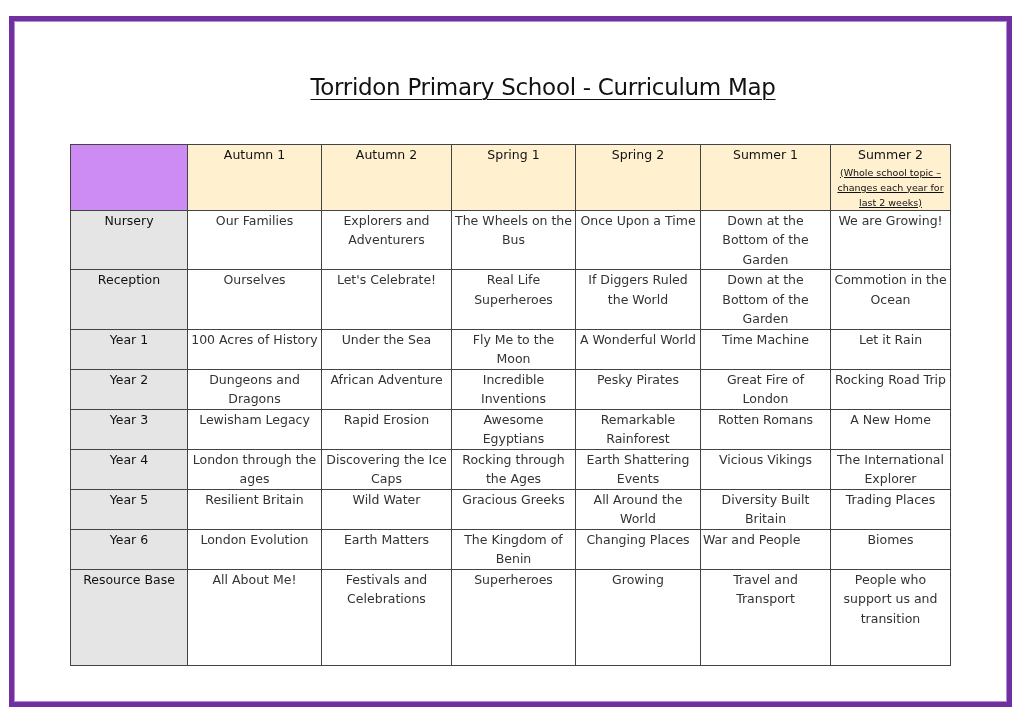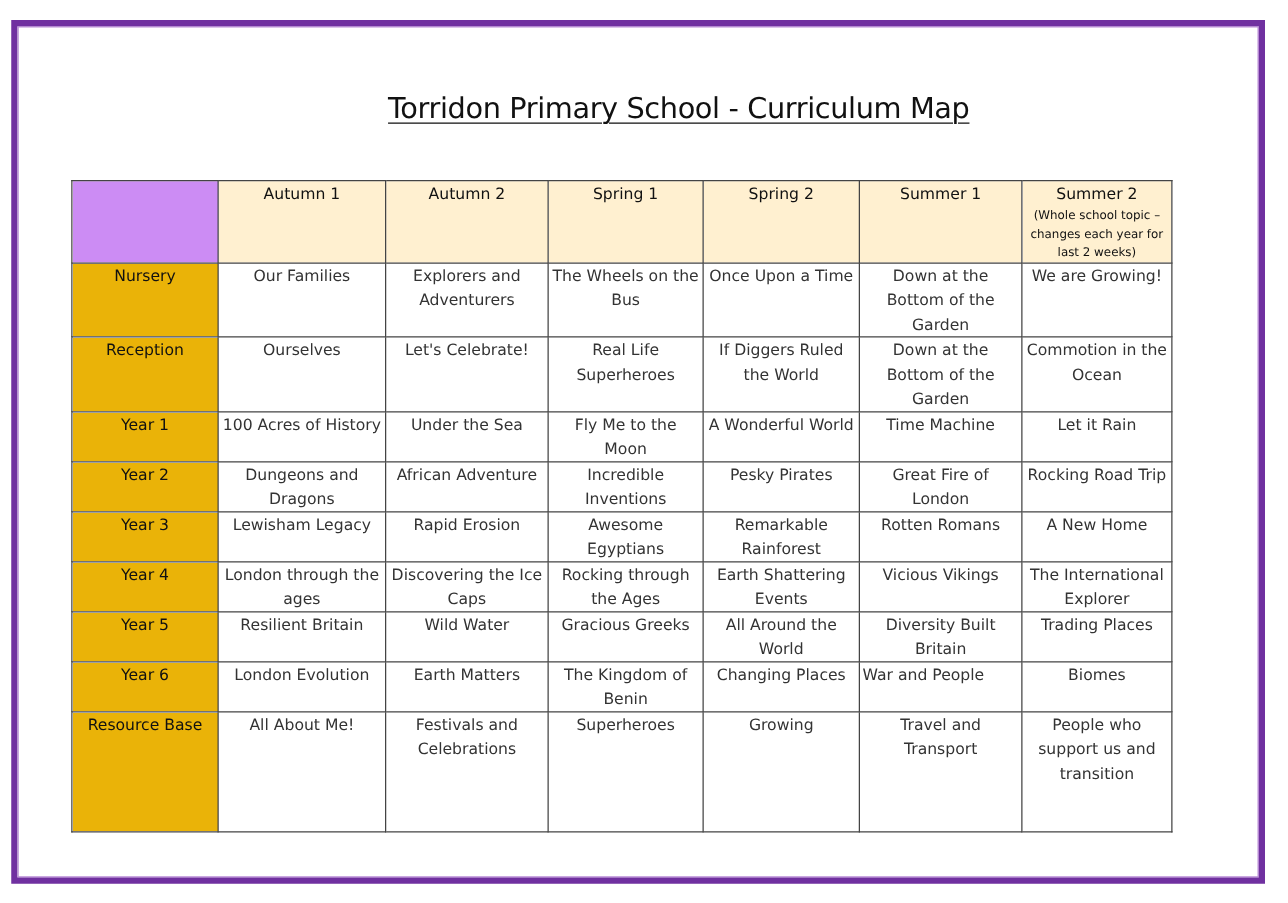--- a/index.html
+++ b/index.html
@@ -14,32 +14,32 @@
       box-shadow: inset 0 0 0 1px #b98ad8;
       background: #fff;
     }
     .title {
       position: absolute; left: 0; width: 1030px; top: 74px;
       text-align: center; font-size: 23px; color: #111;
       font-family: "DejaVu Sans", sans-serif; letter-spacing: -0.3px; margin-left: 28px;
     }
     .title span { text-decoration: underline; text-underline-offset: 4px; text-decoration-thickness: 1px; }
     table.map {
-      position: absolute; left: 57px; top: 144px;
+      position: absolute; left: 70px; top: 144px;
       border-collapse: collapse; table-layout: fixed;
       font-size: 12.5px; color: #333;
     }
     table.map td, table.map th {
       border: 1px solid #444; padding: 0 2px; vertical-align: top; text-align: center;
       line-height: 19.5px; font-weight: normal; overflow: hidden;
     }
     .corner { background: #cc8cf4; }
     .hdr { background: #fff0d0; color: #111; }
-    .hdr .note { display: block; font-size: 9.5px; line-height: 15px; color: #111; }
-    .rowlabel { background: #eab308; color: #111; }
+    .hdr .note { display: block; font-size: 9.5px; line-height: 15px; color: #111; text-decoration: underline; }
+    .rowlabel { background: #e5e5e5; color: #111; }
     .cell { background: #fff; margin-top: 28px; }
     .cell.left { text-align: left; }
   </style>
 </head>
 <body>
 
 <div class="frame"></div>
 
 <div class="title"><span>Torridon Primary School - Curriculum Map</span></div>
 

